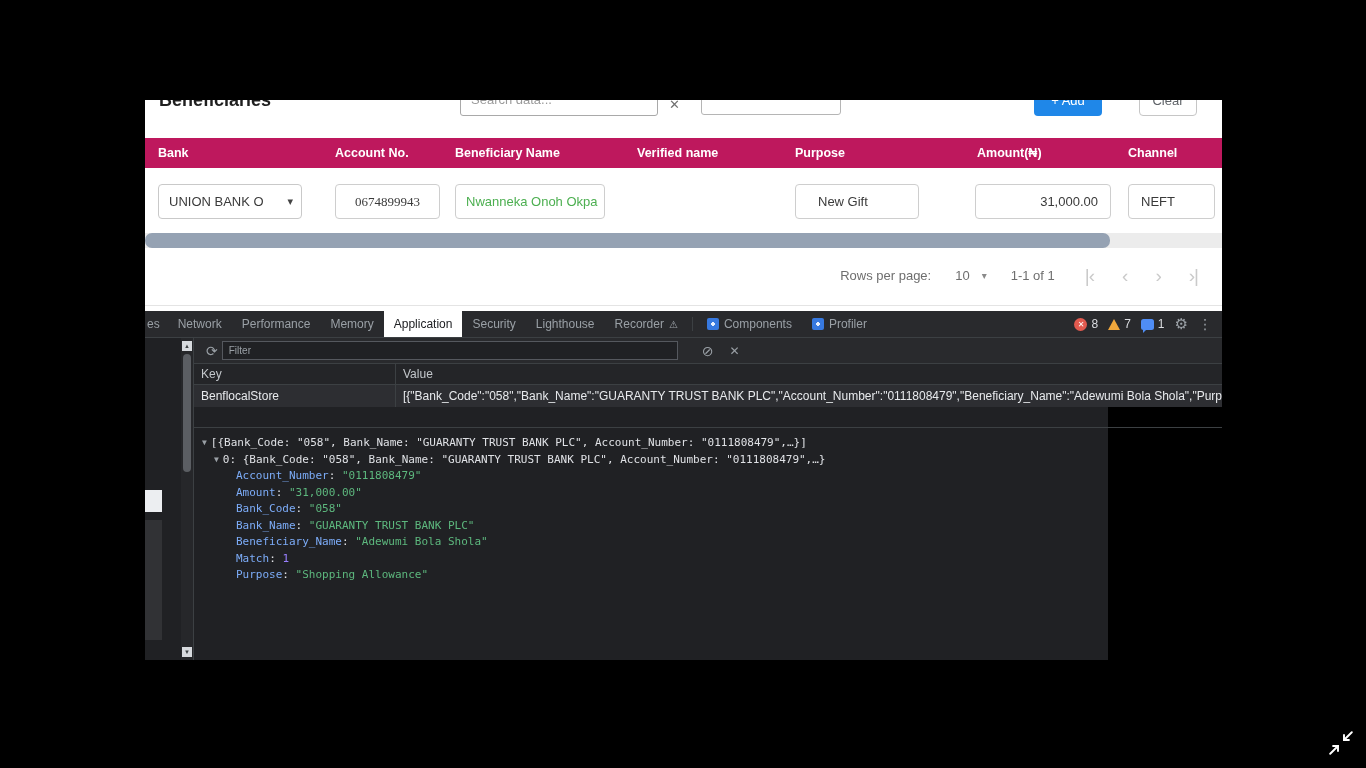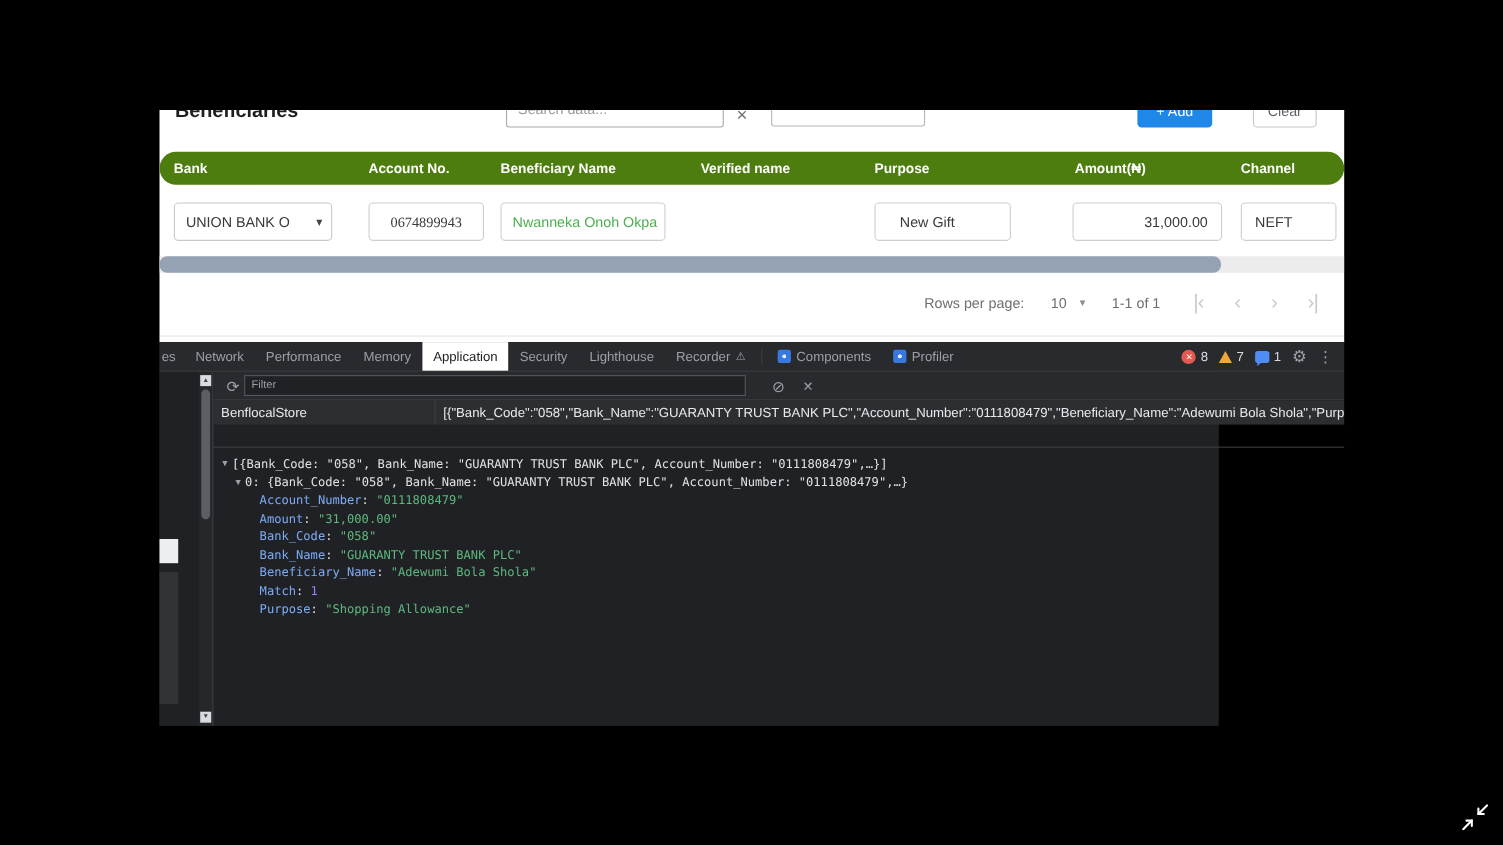--- a/index.html
+++ b/index.html
@@ -15,21 +15,21 @@
                   border-radius:3px; font-size:13px; color:#444; padding:0 10px; outline:none; background:#fff; }
   .search-input::placeholder { color:#9a9a9a; }
   .search-clear { position:absolute; left:524px; top:-3px; font-size:13px; color:#707070; cursor:pointer; }
   .filter-box { position:absolute; left:556px; top:-18px; width:140px; height:33px; border:1px solid #b5b5b5;
                 border-radius:3px; background:#fff; }
   .add-btn { position:absolute; left:889px; top:-16px; width:68px; height:32px; background:#1f87e8; border:none;
              border-radius:4px; color:#fff; font-size:13px; cursor:pointer; }
   .clear-btn { position:absolute; left:994px; top:-16px; width:58px; height:32px; background:#fff;
                border:1px solid #c6c6c6; border-radius:4px; color:#5f6368; font-size:13px; cursor:pointer; }
 
-  .grid-header { position:absolute; left:0; top:38px; width:1077px; height:30px; background:#4d7c0f;border-radius:15px; }
+  .grid-header { position:absolute; left:0; top:38px; width:1077px; height:30px; background:#be185d; }
   .col-label { position:absolute; top:8px; font-size:12.5px; font-weight:700; color:#fff; white-space:nowrap; }
   .col-bank{left:13px}.col-account{left:190px}.col-bene{left:310px}.col-verified{left:492px}
   .col-purpose{left:650px}.col-amount{left:832px}.col-channel{left:983px}
 
   .bank-select { position:absolute; left:13px; top:84px; width:144px; height:35px; border:1px solid #c9c9c9;
                  border-radius:4px; display:flex; align-items:center; justify-content:space-between;
                  padding:0 8px 0 10px; font-size:13px; color:#3a3a3a; background:#fff; cursor:pointer; }
   .bank-select .chev { font-size:11px; color:#444; }
   .cell-input { position:absolute; top:84px; height:35px; border:1px solid #cecece; border-radius:4px; background:#fff;
                 font-size:13px; color:#3a3a3a; display:flex; align-items:center; padding:0 10px;
@@ -227,20 +227,24 @@
       <div class="dt-vline"></div>
 
       <div class="dt-main">
         <div class="dt-toolbar">
           <span class="refresh-icon">⟳</span>
           <input class="filter-input" placeholder="Filter" style="">
           <span class="block-icon">⊘</span>
           <span class="x-icon">✕</span>
         </div>
 
+        <div class="dt-gridhead">
+          <span class="gh-key">Key</span>
+          <span class="gh-value">Value</span>
+        </div>
         <div class="dt-gridrow">
           <span class="gr-key">BenflocalStore</span>
           <span class="gr-value">[{"Bank_Code":"058","Bank_Name":"GUARANTY TRUST BANK PLC","Account_Number":"0111808479","Beneficiary_Name":"Adewumi Bola Shola","Purpose":"Shopping Allowance","Amount":"31,000.00","Match":1}]</span>
         </div>
         <div class="dt-filler"></div>
 
         <div class="dt-preview">
           <div>
             <span class="pv-tri">▼</span><span>[{Bank_Code: "058", Bank_Name: "GUARANTY TRUST BANK PLC", Account_Number: "0111808479",…}]</span>
           </div>

